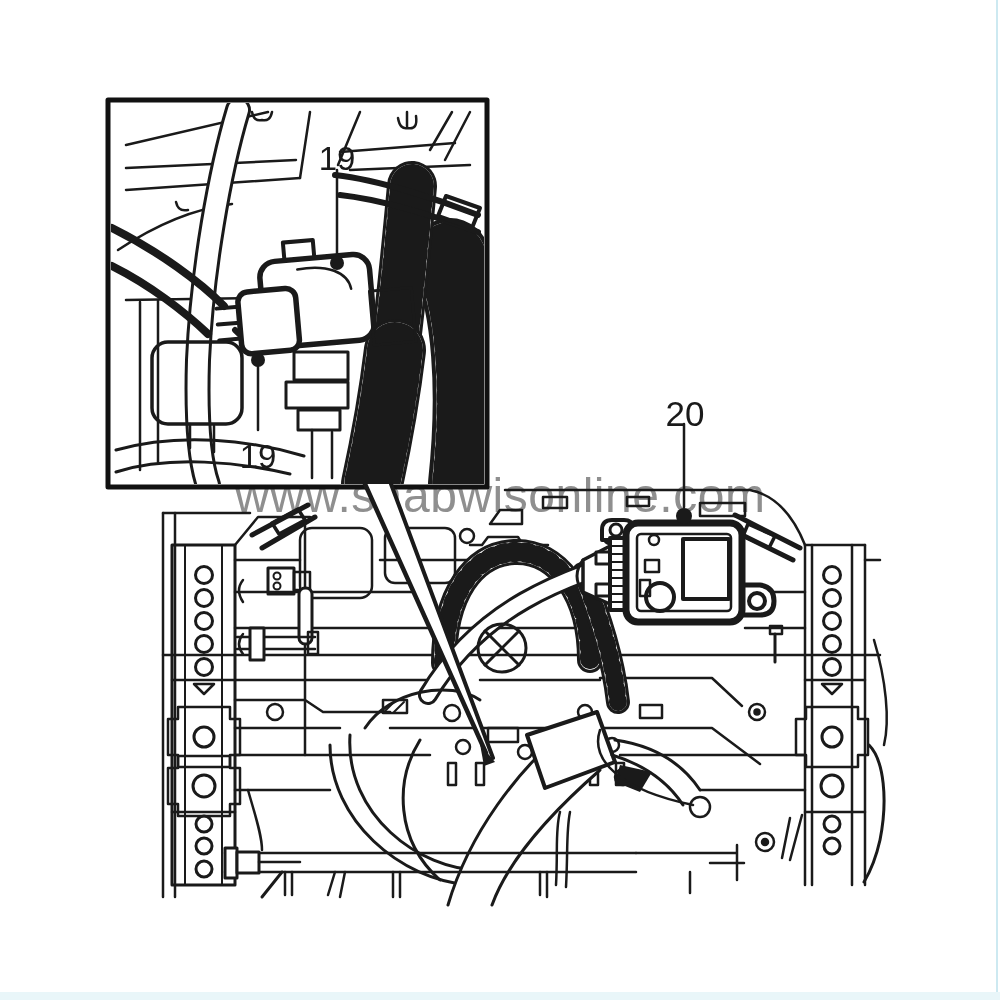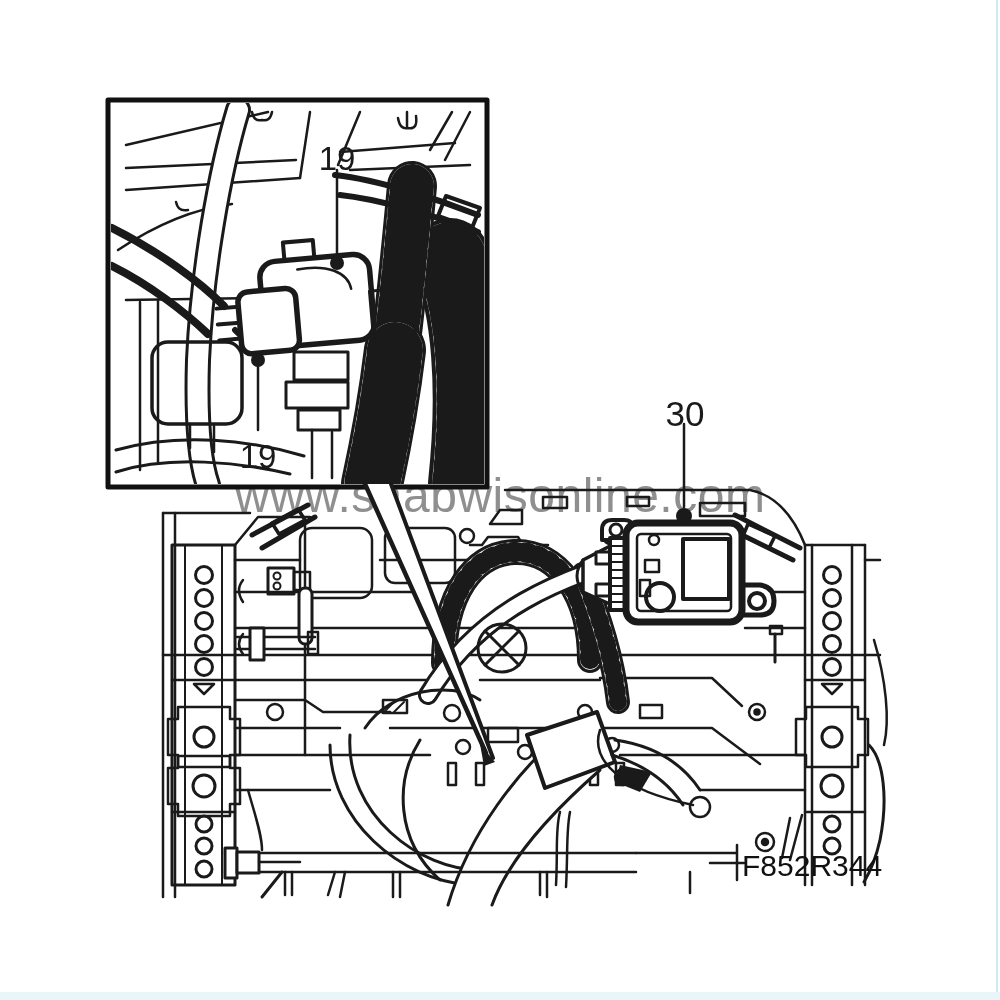--- a/index.html
+++ b/index.html
@@ -341,18 +341,17 @@
     <g>
       <polygon points="365,484 391,484 493,758 486,752" fill="#ffffff" stroke="none"></polygon>
       <path d="M365,484 L486,753" stroke-width="4.5"></path>
       <path d="M391,484 L493,758" stroke-width="4"></path>
       <polygon points="480,744 495,762 484,766" fill="#1a1a1a" stroke="none"></polygon>
     </g>
   </svg>
 
   <div class="abs callout" style="left:337px;top:134px;">19</div>
   <div class="abs callout" style="left:258px;top:432px;">19</div>
-  <div class="abs callout" id="callout-20" style="left:685px;top:388px;">30</div>
-  <div class="abs" id="figure-code">F852R344</div>
+  <div class="abs callout" id="callout-20" style="left:685px;top:388px;">20</div>
 
   <div class="abs" id="page-edge-right"></div>
   <div class="abs" id="page-edge-bottom"></div>
 </div>
 
 </body></html>

